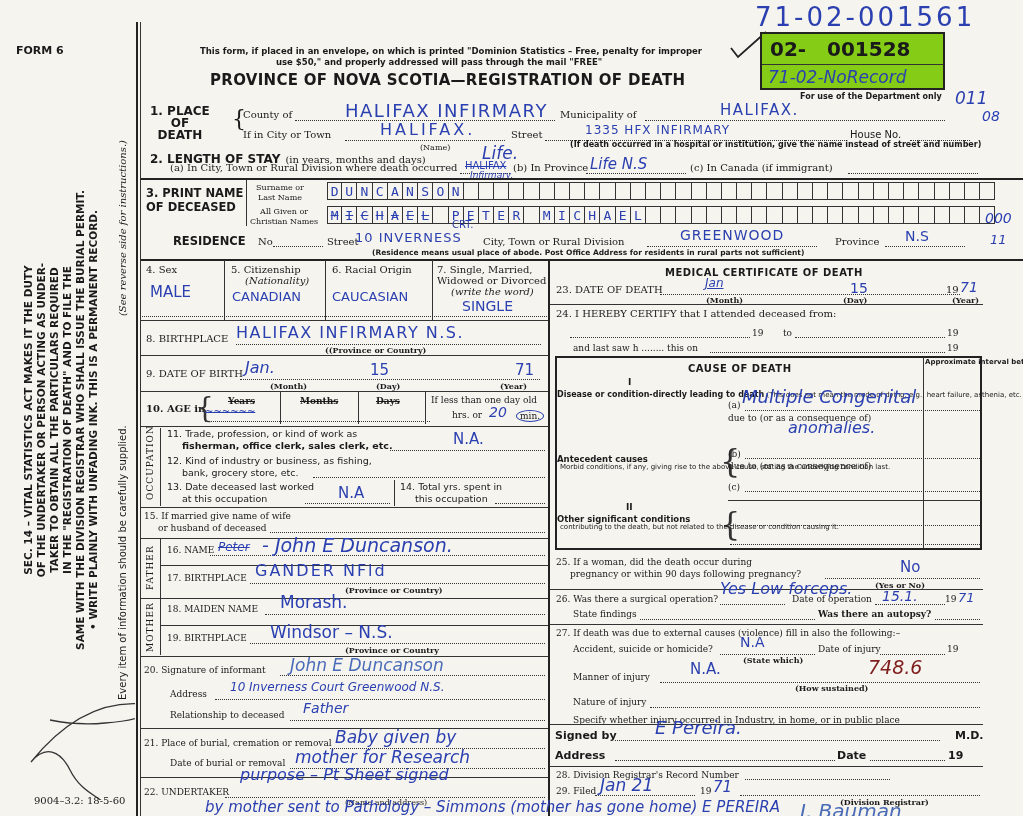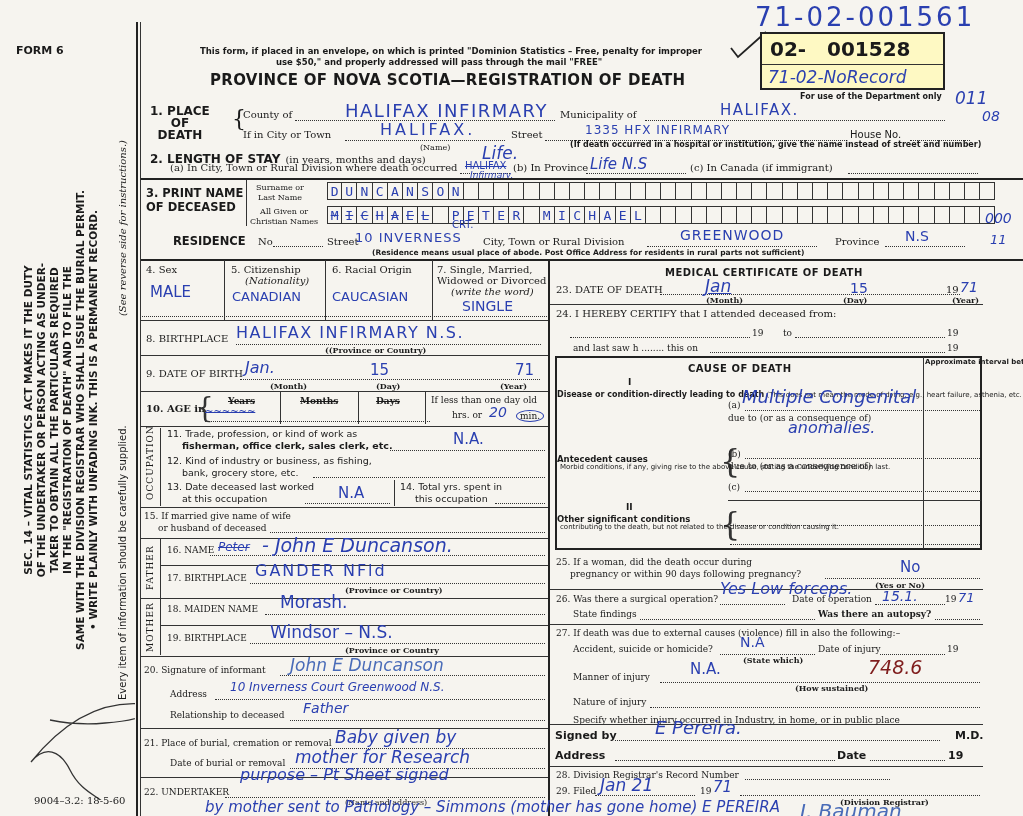--- a/index.html
+++ b/index.html
@@ -23,21 +23,21 @@
   #margin-text { position: absolute; left: 22px; top: 140px; width: 560px; height: 115px;
     transform-origin: 0 0; transform: rotate(-90deg) translate(-560px, 0); font-family: "DejaVu Sans", sans-serif; }
   #margin-text .sec { font-size: 10.5px; font-weight: bold; text-align: center; line-height: 13px; }
   #margin-text .note { font-size: 10px; position: absolute; left: 0; top: 95px; }
   #margin-text .note2 { font-size: 10px; font-style: italic; position: absolute; right: 0; top: 95px; font-family: "DejaVu Serif", serif; }
 
   .name-grid { position: absolute; display: flex; }
   .name-grid .cell { width: 15.2px; height: 18px; border: 1px solid #333; border-left: none; font-family: "DejaVu Sans Mono", monospace; color: #2a3fb0; font-size: 13px; text-align: center; line-height: 17px; }
   .name-grid .cell:first-child { border-left: 1px solid #333; }
 
-  #dept-box { position: absolute; left: 760px; top: 32px; width: 185px; height: 58px; border: 2px solid #222; background: #fef9c3; }
+  #dept-box { position: absolute; left: 760px; top: 32px; width: 185px; height: 58px; border: 2px solid #222; background: #84cc16; }
   #dept-box .top { height: 31px; border-bottom: 1px solid #333; font-family: "DejaVu Sans", sans-serif; font-weight: bold; font-size: 20px; padding-left: 8px; line-height: 31px; }
   #dept-box .bot { font-size: 17px; color: #2a3fb0; font-style: italic; font-family: "DejaVu Sans", sans-serif; padding-left: 6px; line-height: 24px; }
 </style>
 </head>
 <body>
 
 <div class="abs sans bold" style="left:16px;top:44px;font-size:11px;">FORM 6</div>
 <div id="margin-text">
   <div class="sec">SEC. 14 – VITAL STATISTICS ACT MAKES IT THE DUTY</div>
   <div class="sec">OF THE UNDERTAKER OR PERSON ACTING AS UNDER-</div>
@@ -365,21 +365,21 @@
 <div class="hl1" style="left:141px;top:777px;width:407px;"></div>
 <div class="abs lbls" style="left:144px;top:787px;">22. UNDERTAKER</div>
 <div class="dots" style="left:225px;top:797px;width:320px;"></div>
 <div class="hw" style="left:240px;top:765px;font-size:16px;">purpose – Pt Sheet signed</div>
 <div class="abs tiny" style="left:345px;top:798px;">(Name and address)</div>
 <div class="hw" style="left:205px;top:798px;font-size:15px;">by mother sent to Pathology – Simmons (mother has gone home) E PEREIRA</div>
 
 <div class="abs sans bold" style="left:665px;top:267px;font-size:10px;letter-spacing:0.5px;">MEDICAL CERTIFICATE OF DEATH</div>
 <div class="abs lbl" style="left:556px;top:284px;">23. DATE OF DEATH</div>
 <div class="dots" style="left:660px;top:294px;width:300px;"></div>
-<div class="hw" style="left:705px;top:276px;font-size:17px;text-decoration:underline;">Jan</div>
+<div class="hw" style="left:705px;top:276px;font-size:12px;text-decoration:underline;">Jan</div>
 <div class="hw" style="left:850px;top:280px;font-size:14px;font-style:normal;">15</div>
 <div class="abs lbl" style="left:946px;top:284px;">19</div>
 <div class="hw" style="left:960px;top:279px;font-size:14px;">71</div>
 <div class="abs tiny bold" style="left:706px;top:295px;">(Month)</div>
 <div class="abs tiny bold" style="left:843px;top:295px;">(Day)</div>
 <div class="abs tiny bold" style="left:952px;top:295px;">(Year)</div>
 <div class="hl1" style="left:550px;top:304px;width:433px;"></div>
 
 <div class="abs lbl" style="left:556px;top:308px;">24. I HEREBY CERTIFY that I attended deceased from:</div>
 <div class="dots" style="left:570px;top:337px;width:180px;"></div>

